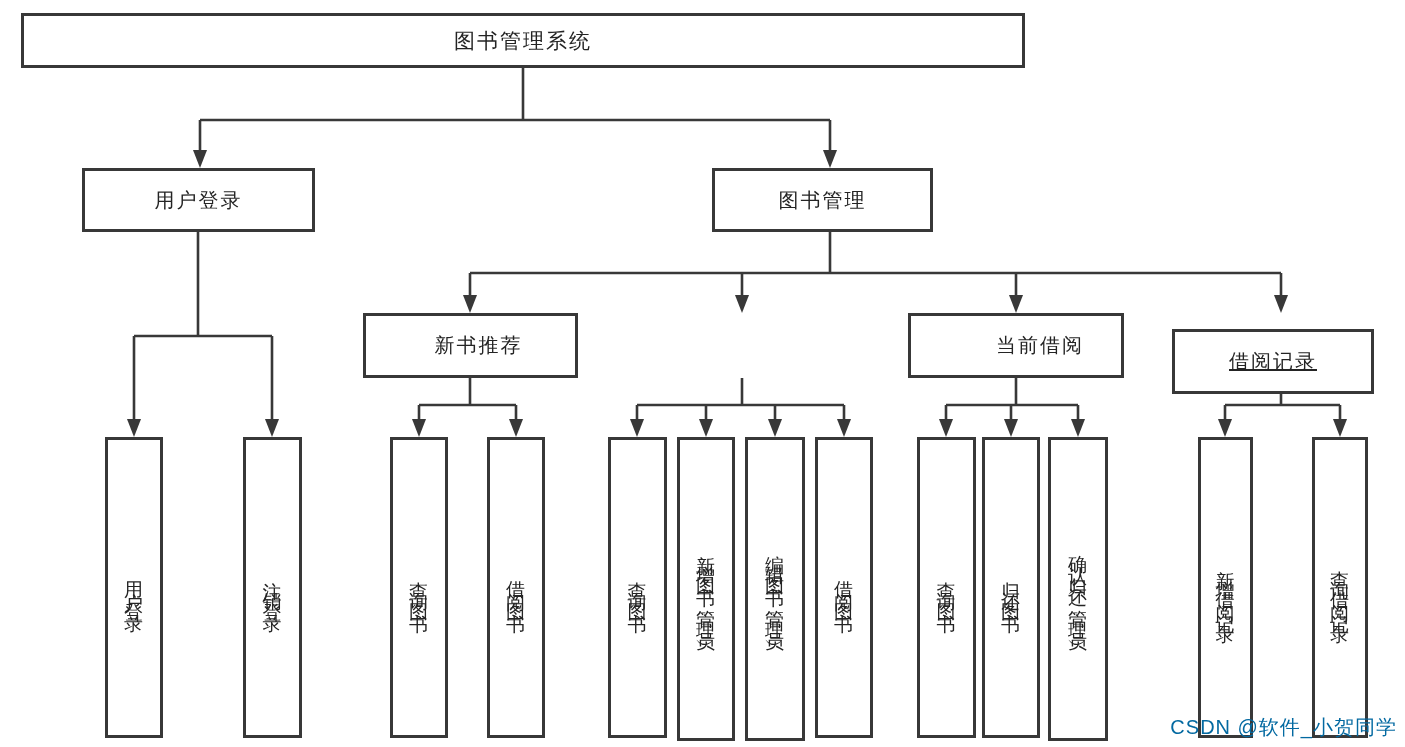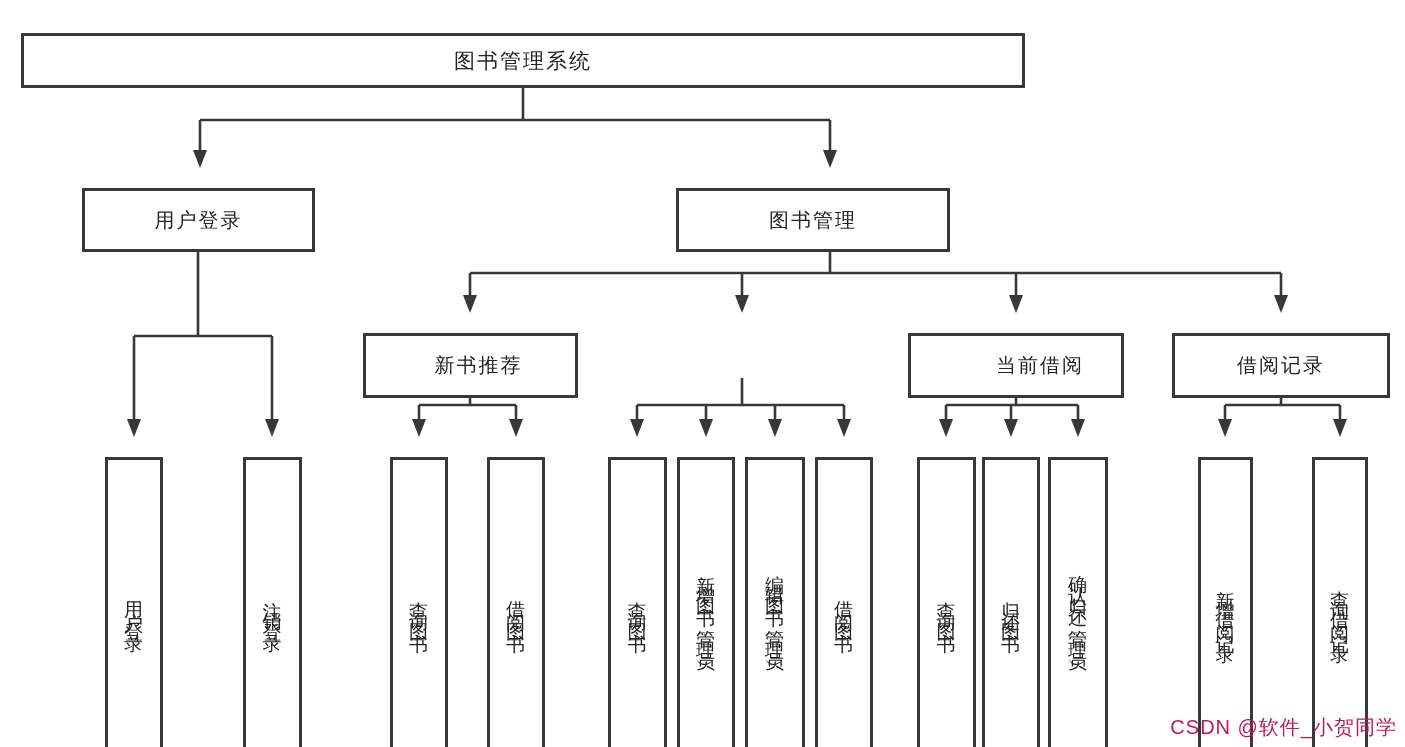--- a/index.html
+++ b/index.html
@@ -20,42 +20,41 @@
   .node {
     position: absolute;
     box-sizing: border-box;
     border: 3px solid #383838;
     background: #ffffff;
     display: flex;
     align-items: center;
     justify-content: center;
     color: #242424;
     z-index: 2;
-    margin-top: 20px;
   }
   .node.h span {
     font-size: 20px;
     letter-spacing: 2px;
     white-space: nowrap;
   }
   .node.root span { font-size: 21px; }
   .node.v span {
     writing-mode: vertical-rl;
     text-orientation: mixed;
     font-size: 19px;
     letter-spacing: 11px;
     line-height: 1;
   }
   .watermark {
     position: absolute;
     right: 8px;
     bottom: 6px;
     font-size: 20px;
     letter-spacing: 1px;
-    color: #be185d;
+    color: #0369a1;
     z-index: 5;
     white-space: nowrap;
   }
 </style>
 </head>
 <body>
 
 <div class="stage">
 
   <svg class="connectors" viewBox="0 0 1405 747" xmlns="http://www.w3.org/2000/svg" aria-hidden="true">
@@ -89,31 +88,31 @@
     </g>
   </svg>
 
   <div class="node h root" style="left:21px; top:13px; width:1004px; height:55px;">
     <span>图书管理系统</span>
   </div>
 
   <div class="node h" style="left:82px; top:168px; width:233px; height:64px;">
     <span>用户登录</span>
   </div>
-  <div class="node h" style="left:676px; top:168px; width:274px; height:64px;">
+  <div class="node h" style="left:712px; top:168px; width:221px; height:64px;">
     <span>图书管理</span>
   </div>
 
   <div class="node h" style="left:363px; top:313px; width:215px; height:65px;padding-left:16px;">
     <span>新书推荐</span>
   </div>
   <div class="node h" style="left:908px; top:313px; width:216px; height:65px;padding-left:48px;">
     <span>当前借阅</span>
   </div>
-  <div class="node h" style="left:1172px; top:313px; width:218px; height:65px;">
+  <div class="node h" style="left:1172px; top:329px; width:202px; height:65px;text-decoration:underline;">
     <span>借阅记录</span>
   </div>
 
   <div class="node v" style="left:105px; top:437px; width:58px; height:301px;">
     <span>用户登录</span>
   </div>
   <div class="node v" style="left:243px; top:437px; width:59px; height:301px;">
     <span>注销登录</span>
   </div>
 

